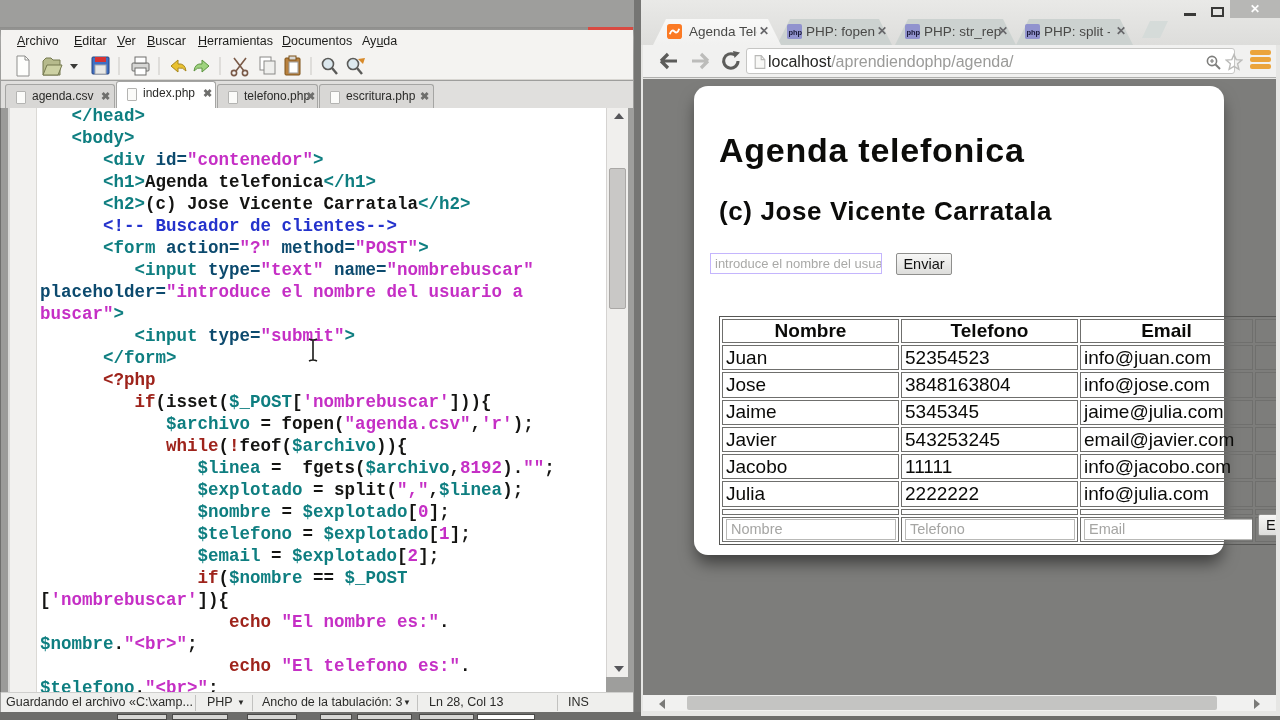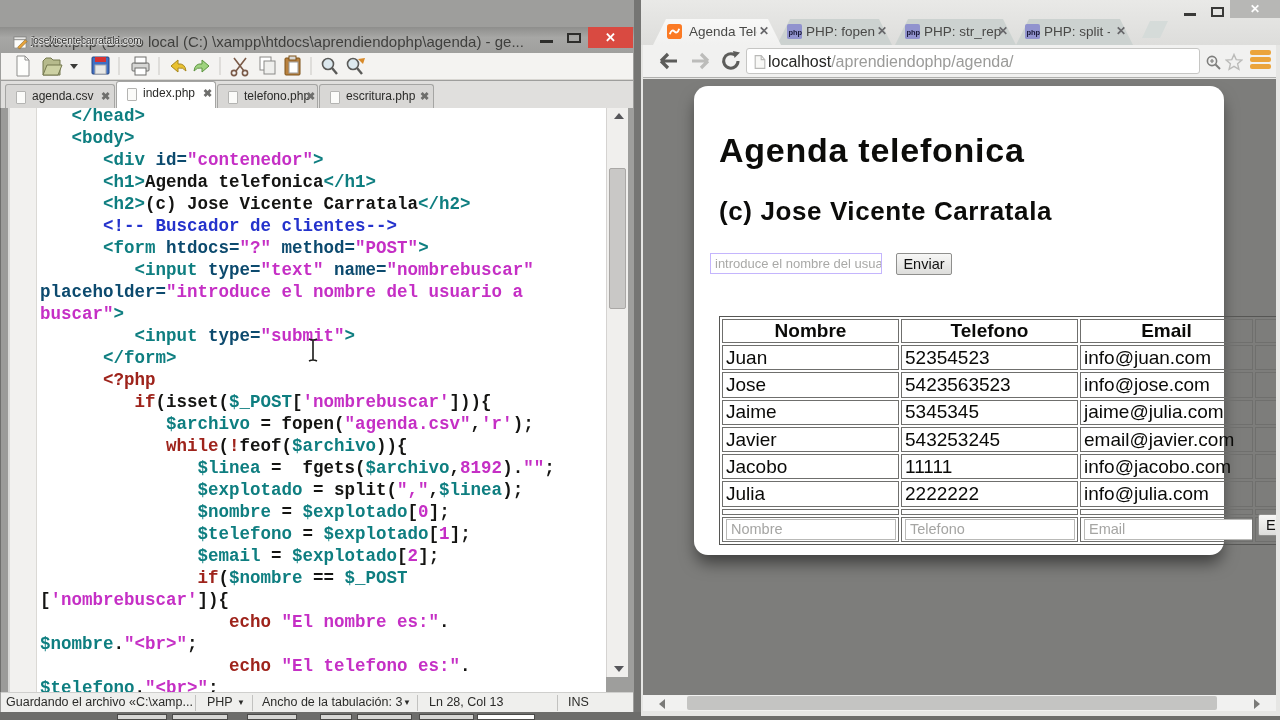--- a/index.html
+++ b/index.html
@@ -47,21 +47,21 @@
 #brtop{position:absolute;left:0;top:0;width:639px;height:45px;background:linear-gradient(#e9e9e7,#dddddb);}
 #brmin{position:absolute;left:543px;top:13px;width:12px;height:3px;background:#3a3a38;}
 #brmax{position:absolute;left:570px;top:7px;width:13px;height:10px;border:2px solid #3a3a38;}
 #brclose{position:absolute;left:589px;top:0;width:50px;height:18px;background:#b7b7b5;color:#fdfdfd;font-size:12px;font-weight:bold;text-align:center;line-height:18px;}
 .btab{position:absolute;top:19px;height:26px;}
 .btab .shape{position:absolute;left:0;top:0;width:100%;height:100%;clip-path:polygon(0 100%,13px 0,calc(100% - 13px) 0,100% 100%);}
 .btab .fav{position:absolute;left:24px;top:5px;width:15px;height:15px;}
 .btab .tx{position:absolute;left:44px;top:5px;font-size:13.5px;color:#494947;white-space:nowrap;overflow:hidden;}
 .btab .cl{position:absolute;top:5px;font-size:12px;font-weight:bold;color:#67676a;}
 #btoolbar{position:absolute;left:2px;top:45px;width:633px;height:33px;background:#f1f1f0;border-bottom:1px solid #b0b0ae;}
-#urlbar{position:absolute;left:103px;top:3px;width:454px;height:26px;background:#fff;border:1px solid #c6c6c4;border-radius:3px;}
+#urlbar{position:absolute;left:103px;top:3px;width:489px;height:26px;background:#fff;border:1px solid #c6c6c4;border-radius:3px;}
 #urltext{position:absolute;left:21px;top:4px;font-size:16px;color:#9b9b99;white-space:nowrap;}
 #urltext b{color:#262624;font-weight:normal;}
 
 #vp{position:absolute;left:2px;top:79px;width:633px;height:632px;background:#7d7d7b;overflow:hidden;}
 #card{position:absolute;left:51px;top:7px;width:530px;height:469px;background:#fff;border-radius:14px;box-shadow:0 10px 16px -2px rgba(0,0,0,.5);}
 #vp h1{position:absolute;left:76px;top:52px;margin:0;font-size:34px;letter-spacing:0.75px;color:#0c0c0a;}
 #vp h2{position:absolute;left:76px;top:117px;margin:0;font-size:26px;letter-spacing:0.6px;color:#0c0c0a;}
 #sinput{position:absolute;left:67px;top:174px;width:172px;height:21px;border:1px solid #c4b5fd;background:#fff;font-size:13px;color:#a9a9a7;padding:2px 0 10px 4px;white-space:nowrap;overflow:hidden;font-family:"Liberation Sans",sans-serif;}
 .btn{background:linear-gradient(#f7f7f6,#dddddb);border:1px solid #8f8f8d;border-radius:2px;font-size:14.5px;color:#111;text-align:center;font-family:"Liberation Sans",sans-serif;}
 #senviar{position:absolute;left:253px;top:174px;width:56px;height:22px;line-height:20px;}
@@ -92,20 +92,29 @@
         <rect x="1" y="2" width="13" height="12" rx="1" fill="#fdfdfb" stroke="#8a8a88"></rect>
         <rect x="1" y="2" width="13" height="3" fill="#e8e8e6" stroke="#8a8a88"></rect>
         <path d="M5 13 L13 5 L15 7 L7 15 Z" fill="#e8a33b" stroke="#8a6a28" stroke-width=".7"></path>
       </svg>
     <div id="gtitletext">index.php (Disco local (C:) \xampp\htdocs\aprendiendophp\agenda) - ge...</div>
     <div id="gwm">josevicentecarratala.com</div>
     <div id="gmin"></div>
       <div id="gmax"></div>
       <div id="gclose">✕</div>
   </div>
+  <div id="gmenu">
+    <span style="left:16px"><u>A</u>rchivo</span>
+    <span style="left:73px"><u>E</u>ditar</span>
+    <span style="left:116px"><u>V</u>er</span>
+    <span style="left:146px"><u>B</u>uscar</span>
+    <span style="left:197px"><u>H</u>erramientas</span>
+    <span style="left:281px"><u>D</u>ocumentos</span>
+    <span style="left:361px">Ay<u>u</u>da</span>
+  </div>
   <div id="gtools">
     <svg width="632" height="27" viewBox="0 0 632 27">
 
       <path d="M16 3 h8 l4 4 v16 h-12 z" fill="#fefefc" stroke="#8f8f8d"></path>
         <path d="M24 3 v4 h4" fill="none" stroke="#8f8f8d"></path>
 
       <path d="M42 8 l3 -3 h5 l2 2 h7 v15 h-17 z" fill="#b6ba8c" stroke="#75794f"></path>
         <path d="M42 22 l4 -10 h15 l-4 10 z" fill="#cdd1a3" stroke="#75794f"></path>
       <path d="M69 11 l8 0 -4 5 z" fill="#3a3a38"></path>
 
@@ -173,21 +182,21 @@
     <div id="ggutter"></div>
     <svg style="position:absolute;left:295px;top:229px;z-index:5" width="16" height="26" viewBox="0 0 16 26">
         <path d="M4 2 Q8 4 12 2 M8 3 V23 M4 24 Q8 22 12 24" stroke="#1a1a18" stroke-width="1.6" fill="none"></path>
       </svg>
     <pre class="code" id="gcode">   <span class="t">&lt;/head&gt;</span>
    <span class="t">&lt;body&gt;</span>
       <span class="t">&lt;div</span> <span class="a">id=</span><span class="s">"contenedor"</span><span class="t">&gt;</span>
       <span class="t">&lt;h1&gt;</span>Agenda telefonica<span class="t">&lt;/h1&gt;</span>
       <span class="t">&lt;h2&gt;</span>(c) Jose Vicente Carratala<span class="t">&lt;/h2&gt;</span>
       <span class="c">&lt;!-- Buscador de clientes--&gt;</span>
-      <span class="t">&lt;form</span> <span class="a">htdocs=</span><span class="s">"?"</span> <span class="a">method=</span><span class="s">"POST"</span><span class="t">&gt;</span>
+      <span class="t">&lt;form</span> <span class="a">action=</span><span class="s">"?"</span> <span class="a">method=</span><span class="s">"POST"</span><span class="t">&gt;</span>
          <span class="t">&lt;input</span> <span class="a">type=</span><span class="s">"text"</span> <span class="a">name=</span><span class="s">"nombrebuscar"</span>
 <span class="a">placeholder=</span><span class="s">"introduce el nombre del usuario a</span>
 <span class="s">buscar"</span><span class="t">&gt;</span>
          <span class="t">&lt;input</span> <span class="a">type=</span><span class="s">"submit"</span><span class="t">&gt;</span>
       <span class="t">&lt;/form&gt;</span>
       <span class="k">&lt;?php</span>
          <span class="k">if</span>(isset(<span class="t">$_POST</span>[<span class="s">'nombrebuscar'</span>])){
             <span class="t">$archivo</span> = fopen(<span class="s">"agenda.csv"</span>,<span class="s">'r'</span>);
             <span class="k">while</span>(<span class="k">!</span>feof(<span class="t">$archivo</span>)){
                <span class="t">$linea</span> =  fgets(<span class="t">$archivo</span>,<span class="s">8192</span>).<span class="s">""</span>;
@@ -310,21 +319,21 @@
             <th></th>
           </tr>
       <tr>
             <td>Juan</td>
             <td>52354523</td>
             <td>info@juan.com</td>
             <td></td>
           </tr>
       <tr>
             <td>Jose</td>
-            <td>5423563523</td>
+            <td>3848163804</td>
             <td>info@jose.com</td>
             <td></td>
           </tr>
       <tr>
             <td>Jaime</td>
             <td>5345345</td>
             <td>jaime@julia.com</td>
             <td></td>
           </tr>
       <tr>

